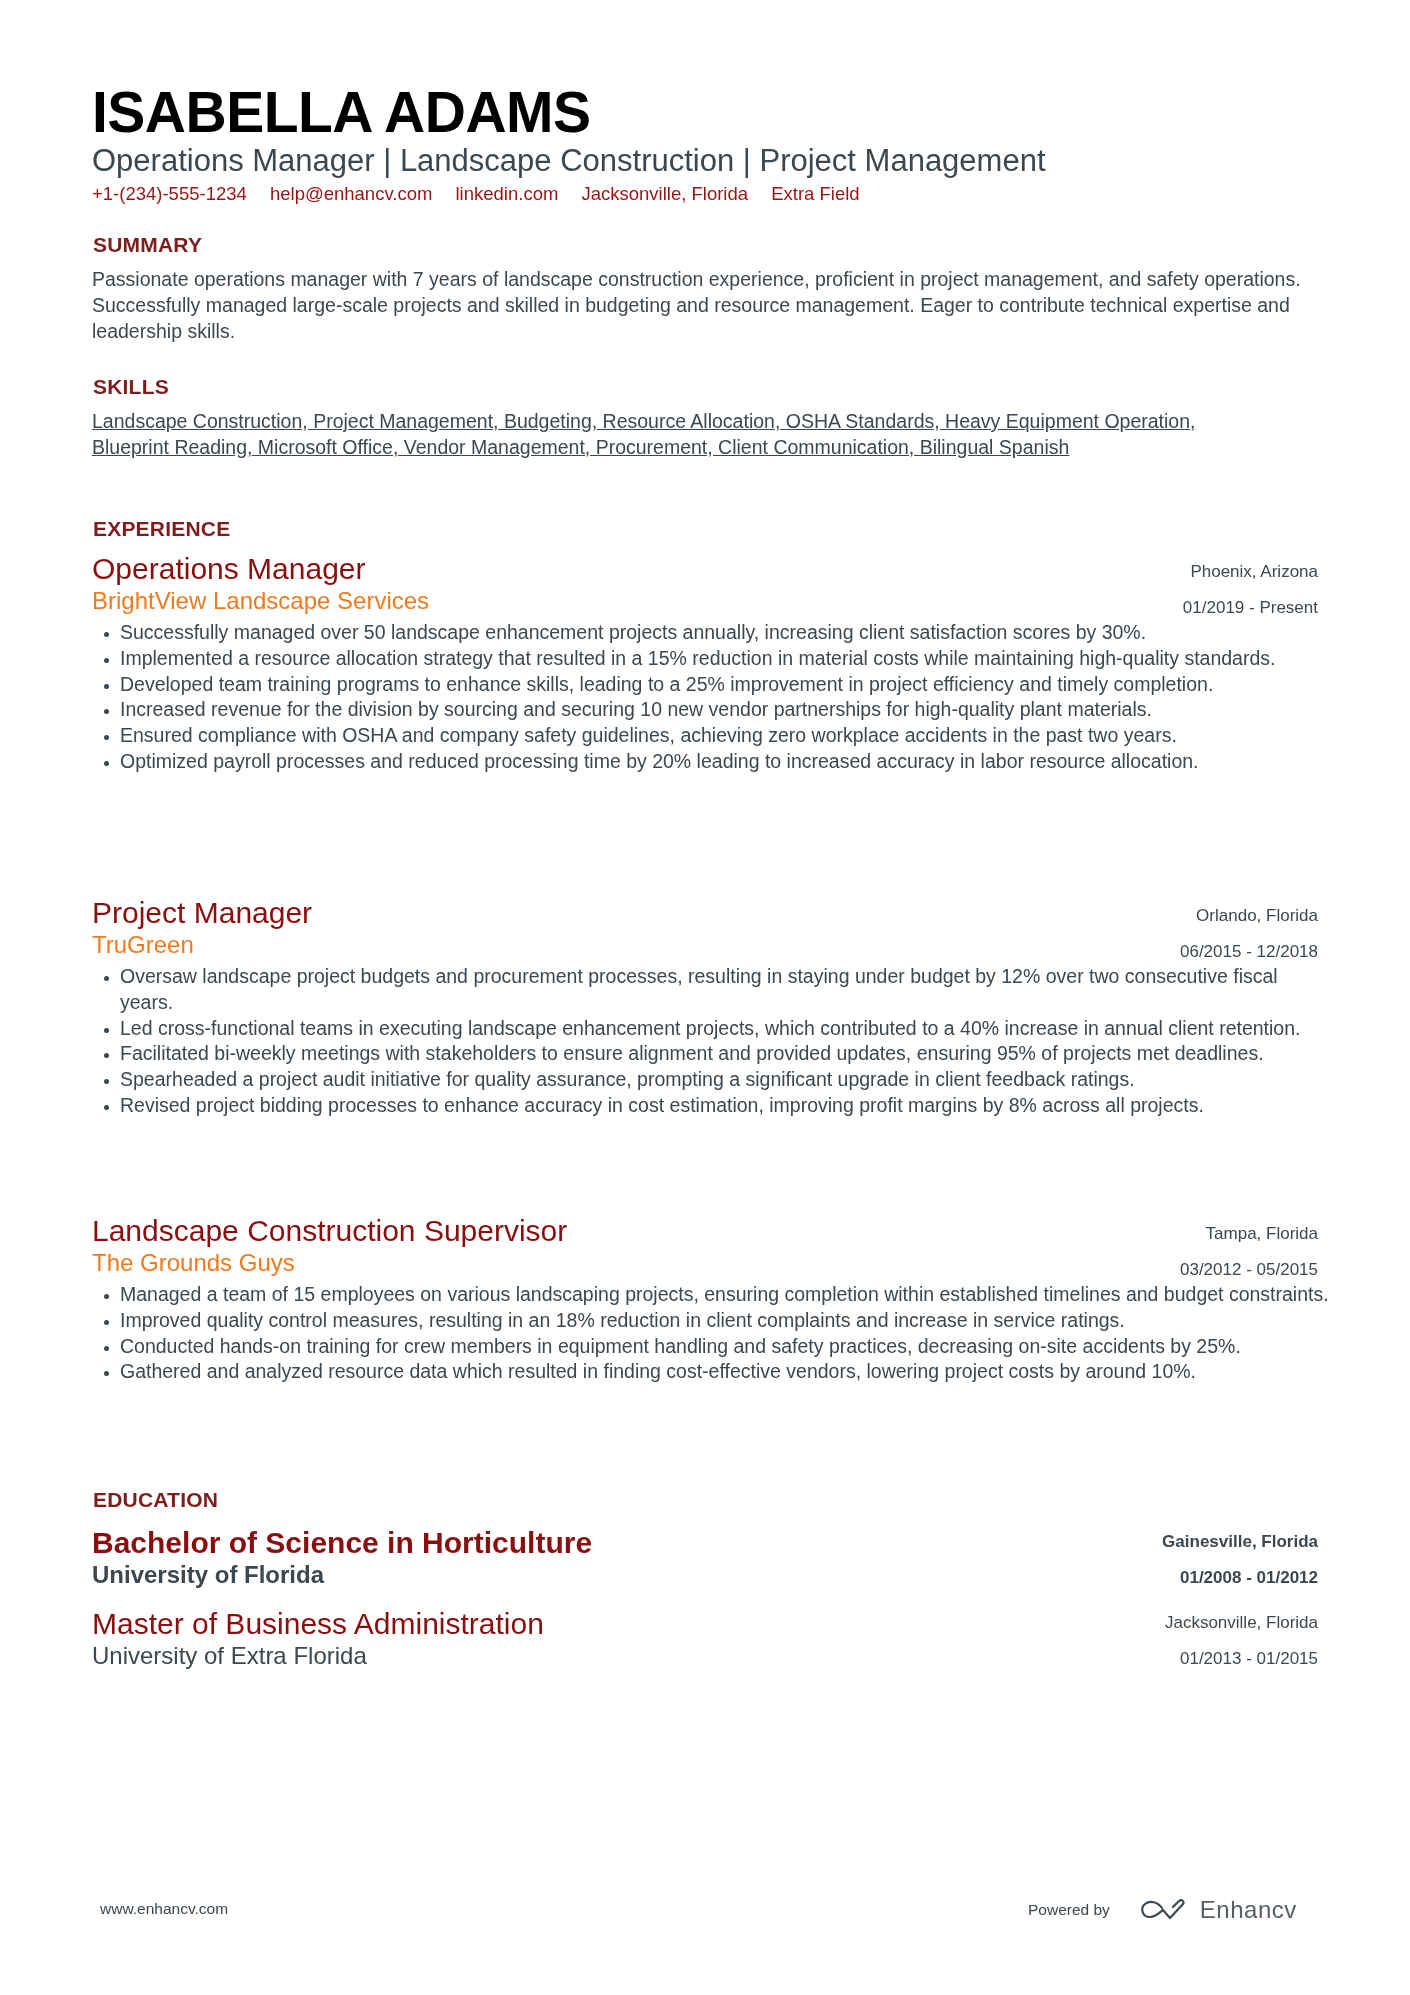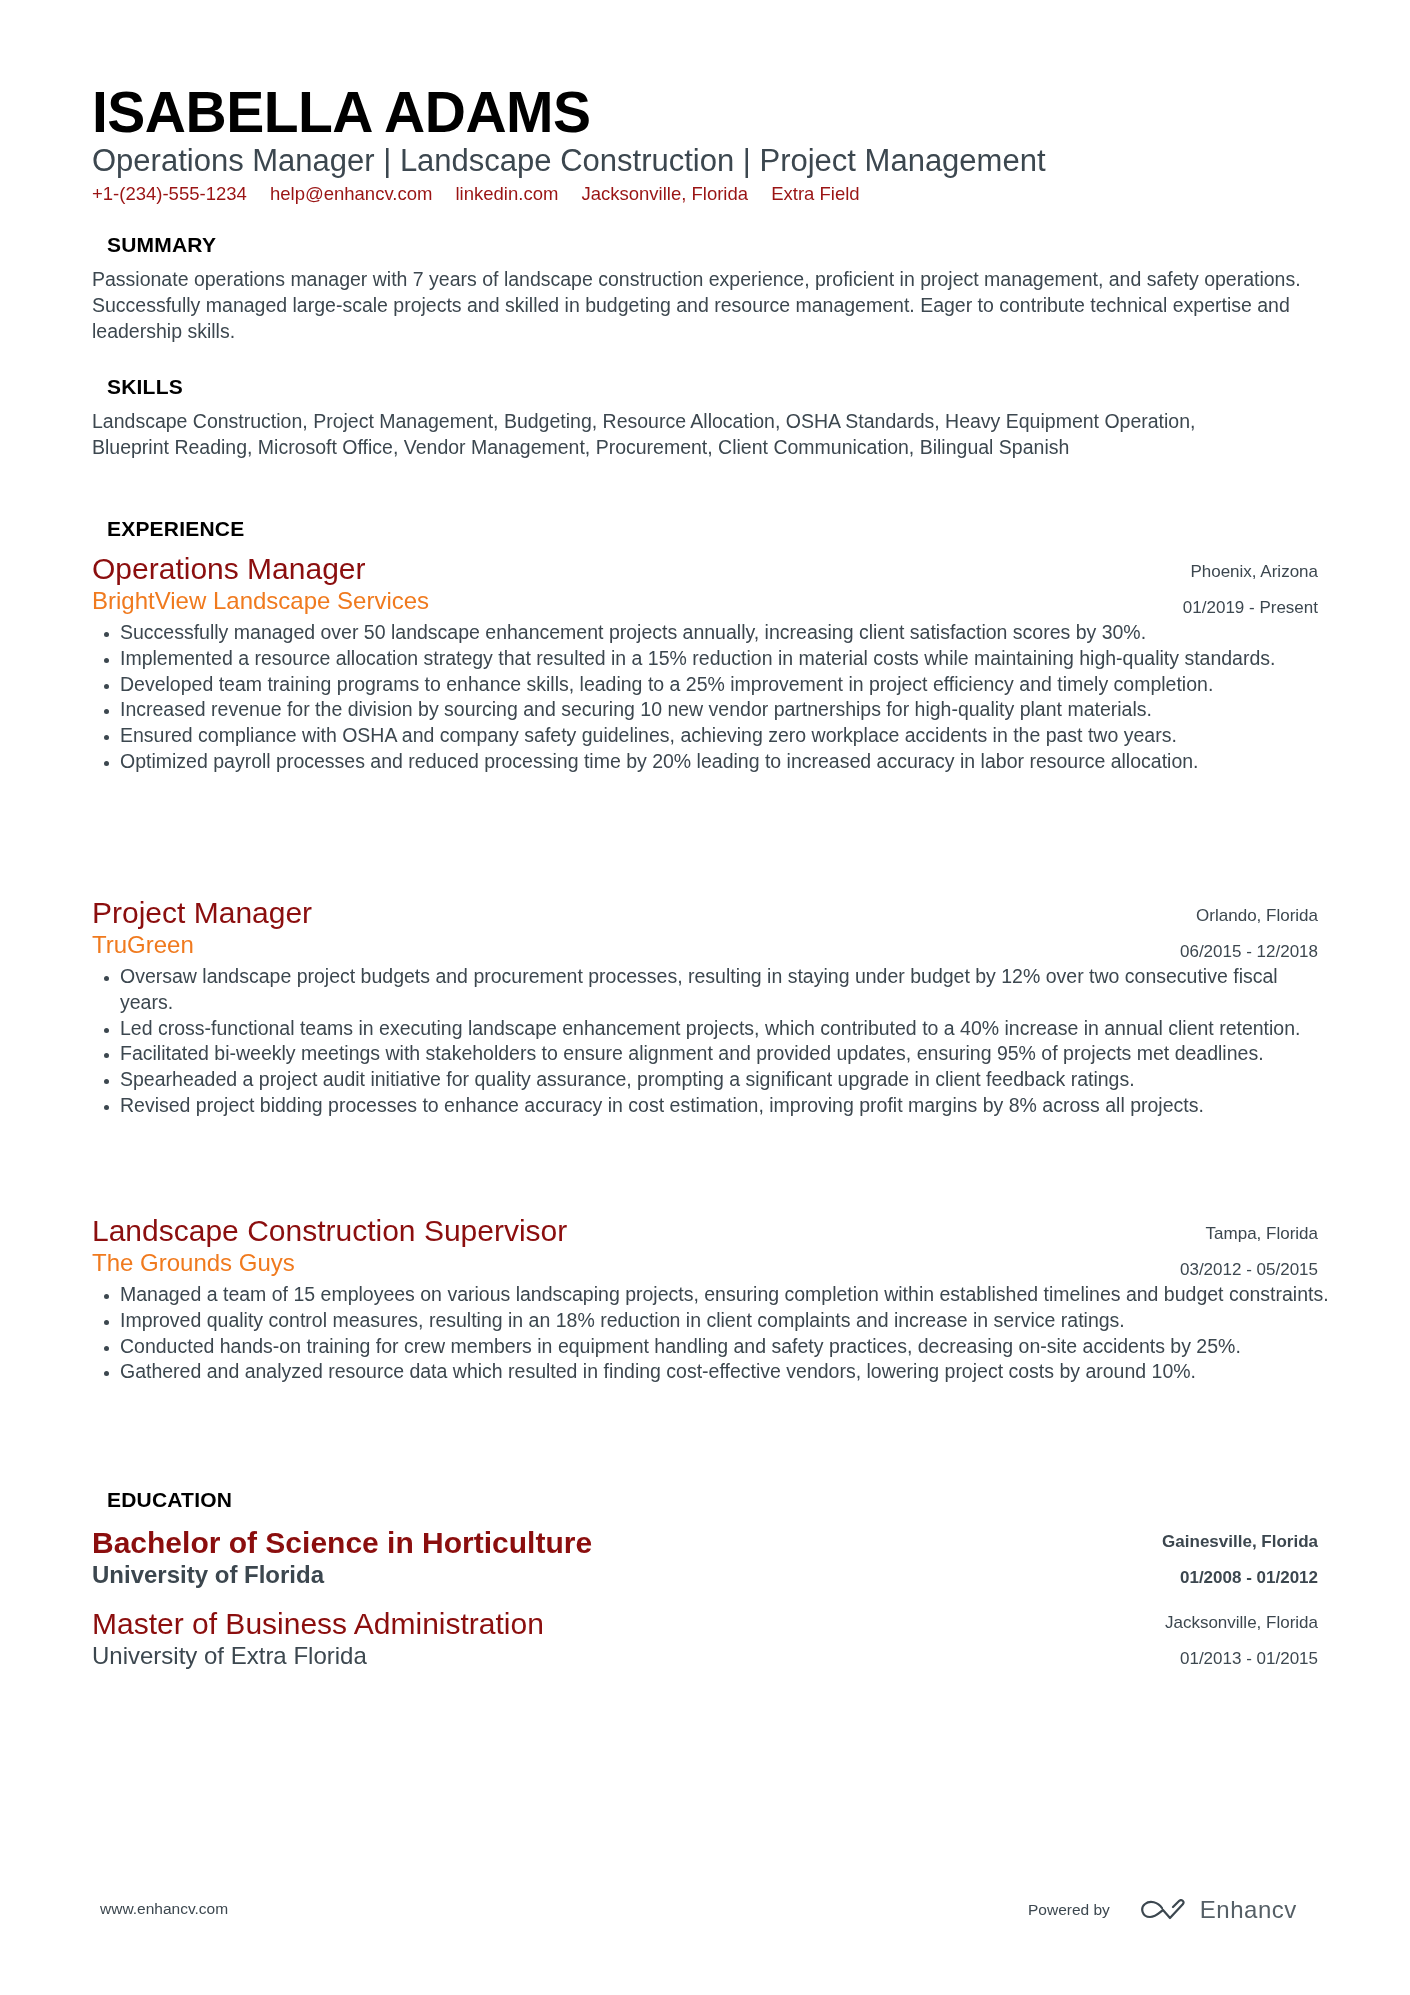--- a/index.html
+++ b/index.html
@@ -4,21 +4,21 @@
 <style>
   html, body { margin: 0; padding: 0; background: #ffffff; }
   body { width: 1410px; height: 1995px; position: relative; overflow: hidden;
          font-family: "Liberation Sans", "DejaVu Sans", sans-serif; color: #3c474f; }
   .page { position: absolute; left: 92px; top: 0; width: 1226px; }
   .name { position: absolute; top: 80px; left: 0; font-size: 57px; font-weight: bold; color: #000000;
           letter-spacing: -0.5px; line-height: 64px; white-space: nowrap; }
   .headline { position: absolute; top: 143px; left: 0; font-size: 31px; color: #3c474f; line-height: 36px; white-space: nowrap; }
   .contacts { position: absolute; top: 183px; left: 0; font-size: 18.5px; color: #9a1414; line-height: 22px; white-space: nowrap; }
   .contacts span { margin-right: 18px; }
-  .section-title { position: absolute; left: 15px; font-size: 21px; font-weight: bold; color: #000000; line-height: 24px; letter-spacing: 0.2px; }
+  .section-title { position: absolute; left: 1px; font-size: 21px; font-weight: bold; color: #7f1d1d; line-height: 24px; letter-spacing: 0.2px; }
   .para { position: absolute; left: 0; width: 1240px; font-size: 19.5px; line-height: 25.8px; color: #3c474f; }
   .entry { position: absolute; left: 0; width: 1226px; }
   .entry-title { font-size: 30px; color: #8b0e0e; line-height: 34px; white-space: nowrap; }
   .entry-company { font-size: 24px; color: #f07a1e; line-height: 30px; white-space: nowrap; }
   .entry-school { font-size: 24px; color: #3c474f; line-height: 30px; white-space: nowrap; }
   .meta { position: absolute; right: 0; font-size: 17px; color: #3c474f; text-align: right; white-space: nowrap; line-height: 20px; }
   ul.bullets { list-style: none; margin: 4px 0 0 0; padding: 0; }
   ul.bullets li { position: relative; padding-left: 28px; font-size: 19.5px; line-height: 25.8px; color: #3c474f; width: 1210px; }
   ul.bullets li::before { content: ""; position: absolute; left: 12px; top: 12px; width: 5px; height: 5px; border-radius: 50%; background: #3c474f; }
   .footer-left { position: absolute; left: 100px; top: 1900px; font-size: 15.5px; color: #3c474f; }
@@ -39,21 +39,21 @@
     <span>help@enhancv.com</span>
     <span>linkedin.com</span>
     <span>Jacksonville, Florida</span>
     <span>Extra Field</span>
   </div>
 
   <div class="section-title" style="top:233px;">SUMMARY</div>
   <div class="para" style="top:267px;">Passionate operations manager with 7 years of landscape construction experience, proficient in project management, and safety operations. Successfully managed large-scale projects and skilled in budgeting and resource management. Eager to contribute technical expertise and leadership skills.</div>
 
   <div class="section-title" style="top:375px;">SKILLS</div>
-  <div class="para" style="top:409px; width:1180px;">Landscape Construction, Project Management, Budgeting, Resource Allocation, OSHA Standards, Heavy Equipment Operation, Blueprint Reading, Microsoft Office, Vendor Management, Procurement, Client Communication, Bilingual Spanish</div>
+  <div class="para" style="top:409px; width:1180px;text-decoration:underline;">Landscape Construction, Project Management, Budgeting, Resource Allocation, OSHA Standards, Heavy Equipment Operation, Blueprint Reading, Microsoft Office, Vendor Management, Procurement, Client Communication, Bilingual Spanish</div>
 
   <div class="section-title" style="top:517px;">EXPERIENCE</div>
 
   <div class="entry" style="top:552px;">
     <div class="entry-title">Operations Manager</div>
     <div class="entry-company">BrightView Landscape Services</div>
     <div class="meta" style="top:10px;">Phoenix, Arizona</div>
     <div class="meta" style="top:46px;">01/2019 - Present</div>
     <ul class="bullets">
       <li>Successfully managed over 50 landscape enhancement projects annually, increasing client satisfaction scores by 30%.</li>

